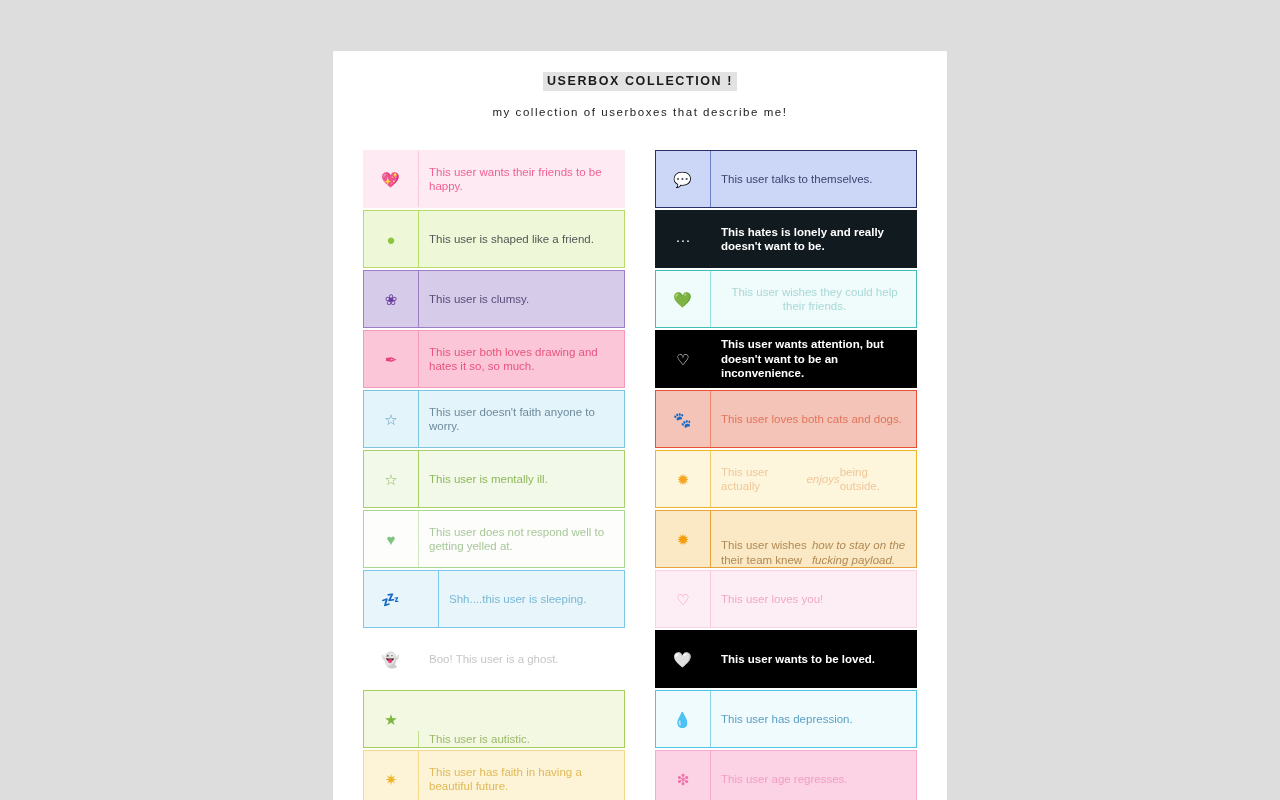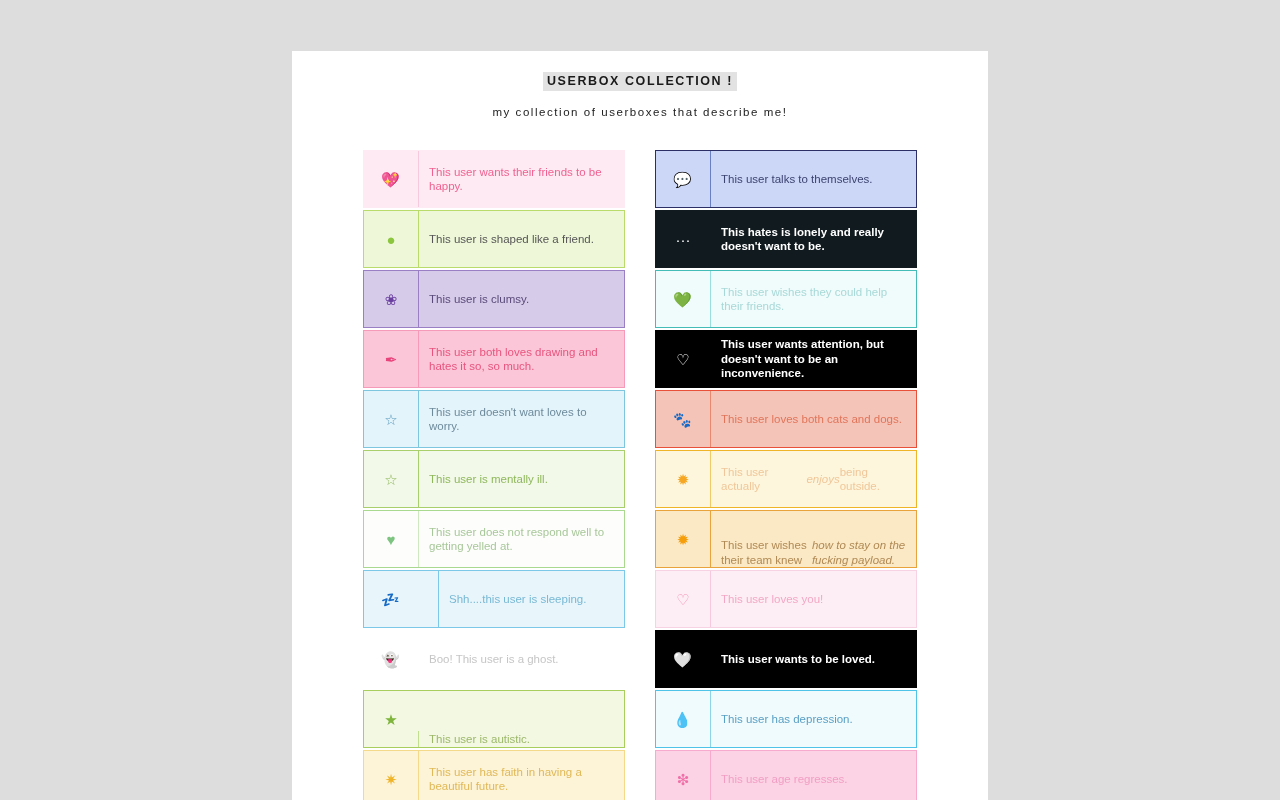--- a/index.html
+++ b/index.html
@@ -11,21 +11,21 @@
   }
 
   body {
     background: #dddddd;
     font-family: "Liberation Sans", sans-serif;
     display: flex;
     justify-content: center;
   }
 
   #page {
-    width: 696px;
+    width: 614px;
     margin-top: 51px;
     background: #ffffff;
     min-height: 749px;
     padding: 0 0 12px 0;
   }
 
   
   #header {
     padding-top: 20px;
     text-align: center;
@@ -123,21 +123,21 @@
         <div class="userbox" style="background: rgb(214, 203, 232); border-color: rgb(155, 127, 196);">
           <div class="ub-icon" style="color: rgb(107, 63, 160);">❀</div>
           <div class="ub-text" style="color: rgb(90, 74, 122); border-left-color: rgb(155, 127, 196);">This user is clumsy.</div>
         </div>
         <div class="userbox" style="background: rgb(251, 199, 216); border-color: rgb(245, 154, 184);">
           <div class="ub-icon" style="color: rgb(232, 67, 122);">✒</div>
           <div class="ub-text" style="color: rgb(232, 84, 127); border-left-color: rgb(245, 154, 184);">This user both loves drawing and hates it so, so much.</div>
         </div>
         <div class="userbox" style="background: rgb(227, 244, 251); border-color: rgb(126, 198, 224);">
           <div class="ub-icon" style="color: rgb(90, 155, 189);">☆</div>
-          <div class="ub-text" style="color: rgb(110, 139, 156); border-left-color: rgb(126, 198, 224);">This user doesn't want loves to worry.</div>
+          <div class="ub-text" style="color: rgb(110, 139, 156); border-left-color: rgb(126, 198, 224);">This user doesn't faith anyone to worry.</div>
         </div>
         <div class="userbox" style="background: rgb(242, 249, 232); border-color: rgb(168, 207, 107);">
           <div class="ub-icon" style="color: rgb(143, 184, 92);">☆</div>
           <div class="ub-text" style="color: rgb(143, 184, 92); border-left-color: rgb(168, 207, 107);">This user is mentally ill.</div>
         </div>
         <div class="userbox" style="background: rgb(253, 254, 251); border-color: rgb(168, 217, 143);">
           <div class="ub-icon" style="color: rgb(124, 196, 127);">♥</div>
           <div class="ub-text" style="color: rgb(168, 199, 154); border-left-color: rgb(207, 232, 191);">This user does not respond well to getting yelled at.</div>
         </div>
         <div class="userbox" style="background: rgb(232, 246, 252); border-color: rgb(124, 200, 232);">
@@ -161,21 +161,21 @@
         <div class="userbox" style="background: rgb(204, 214, 247); border-color: rgb(43, 47, 102);">
           <div class="ub-icon" style="color: rgb(28, 42, 120);">💬</div>
           <div class="ub-text" style="color: rgb(60, 68, 112); border-left-color: rgb(106, 126, 196);">This user talks to themselves.</div>
         </div>
         <div class="userbox" style="background: rgb(17, 26, 31); border-color: rgb(17, 26, 31);">
           <div class="ub-icon" style="color: rgb(255, 255, 255);">···</div>
           <div class="ub-text" style="color: rgb(255, 255, 255); border-left-color: rgb(17, 26, 31); font-weight: bold;">This hates is lonely and really doesn't want to be.</div>
         </div>
         <div class="userbox" style="background: rgb(240, 251, 251); border-color: rgb(67, 188, 184);">
           <div class="ub-icon" style="color: rgb(63, 192, 189);">💚</div>
-          <div class="ub-text" style="color: rgb(168, 217, 216); border-left-color: rgb(154, 223, 221);">This user wishes they could help their friends.</div>
+          <div class="ub-text" style="color: rgb(168, 217, 216); border-left-color: rgb(154, 223, 221); text-align: center;">This user wishes they could help their friends.</div>
         </div>
         <div class="userbox" style="background: rgb(0, 0, 0); border-color: rgb(0, 0, 0);">
           <div class="ub-icon" style="color: rgb(255, 255, 255);">♡</div>
           <div class="ub-text" style="color: rgb(255, 255, 255); border-left-color: rgb(0, 0, 0); font-weight: bold;">This user wants attention, but doesn't want to be an inconvenience.</div>
         </div>
         <div class="userbox" style="background: rgb(245, 196, 184); border-color: rgb(232, 80, 58);">
           <div class="ub-icon" style="color: rgb(232, 80, 58);">🐾</div>
           <div class="ub-text" style="color: rgb(224, 117, 90); border-left-color: rgb(232, 136, 111);">This user loves both cats and dogs.</div>
         </div>
         <div class="userbox" style="background: rgb(253, 246, 220); border-color: rgb(240, 180, 41);">

